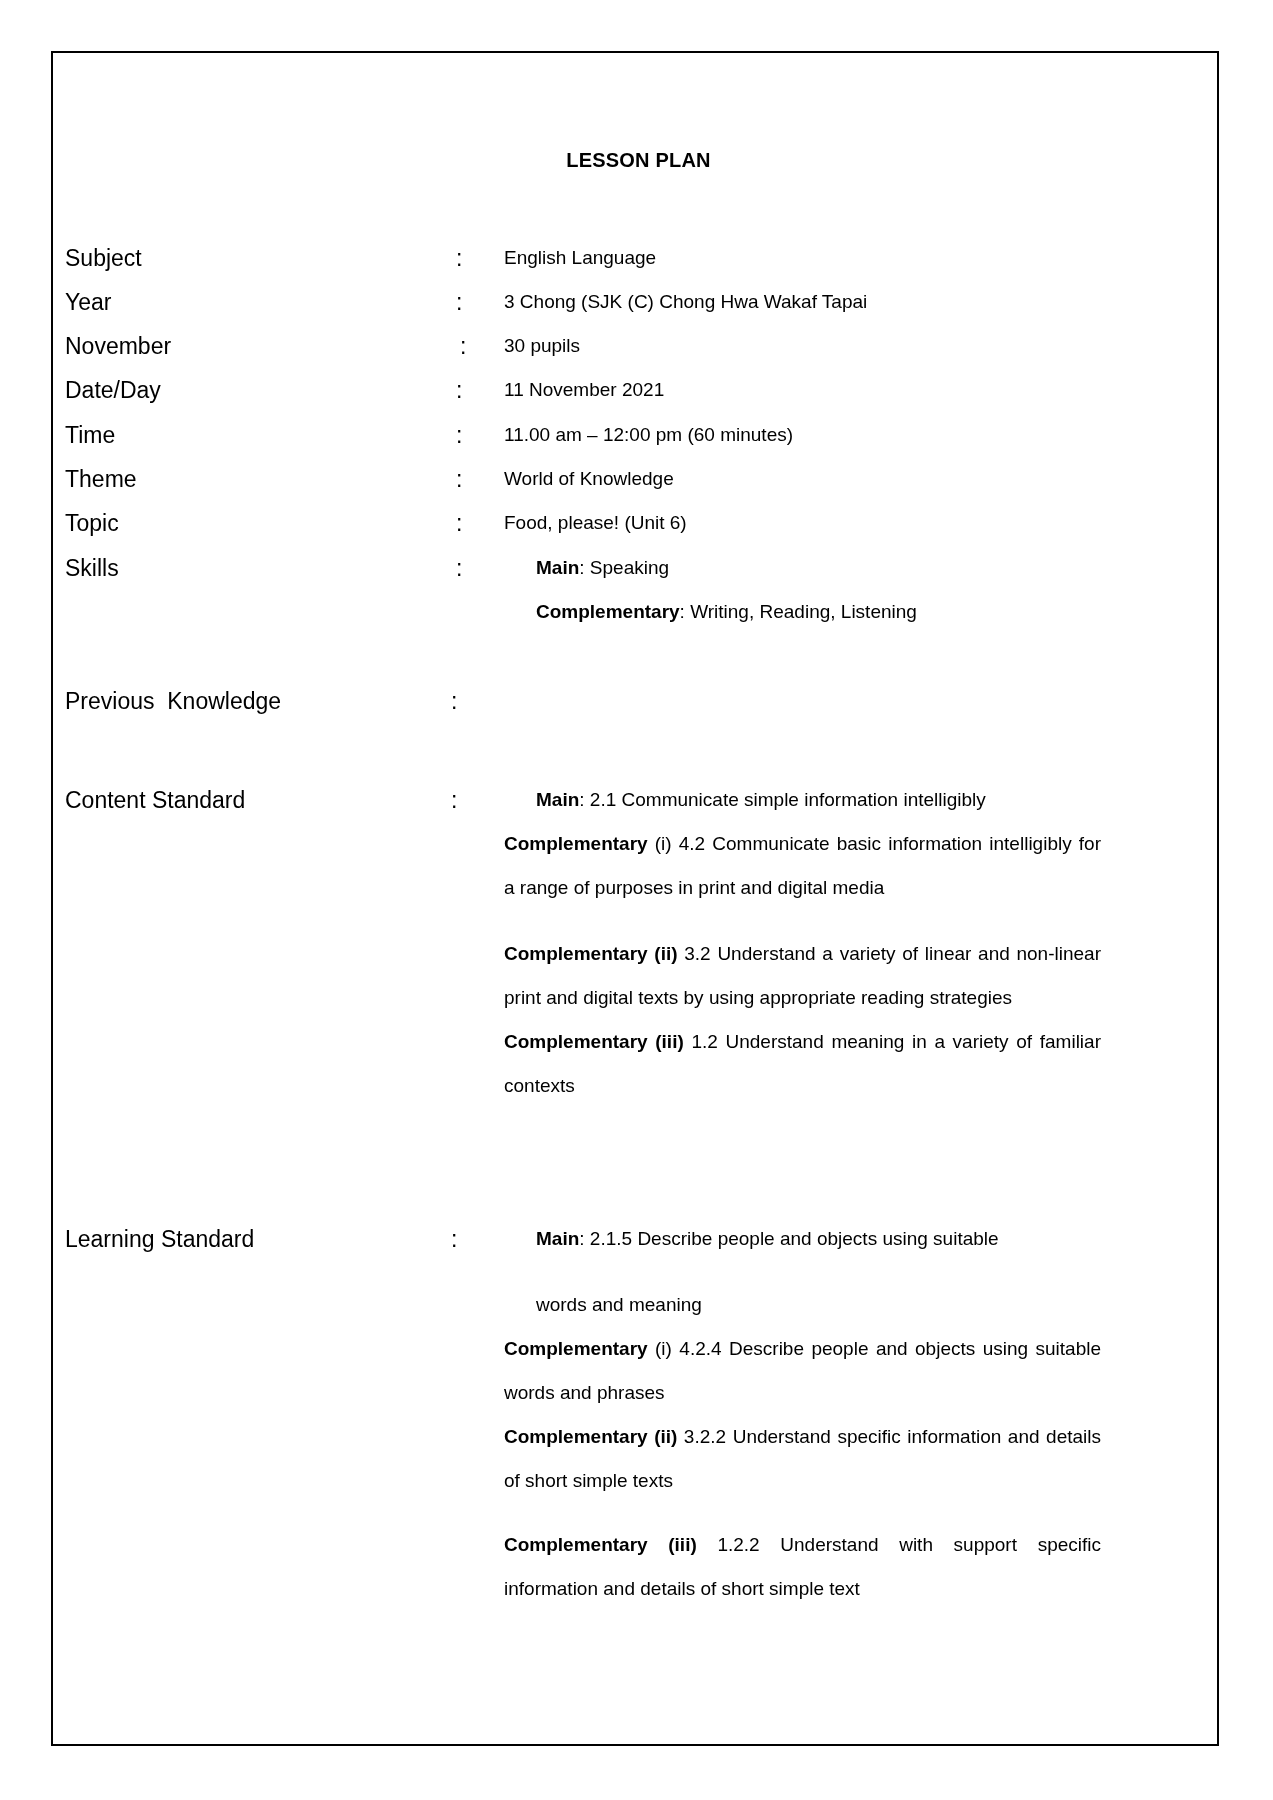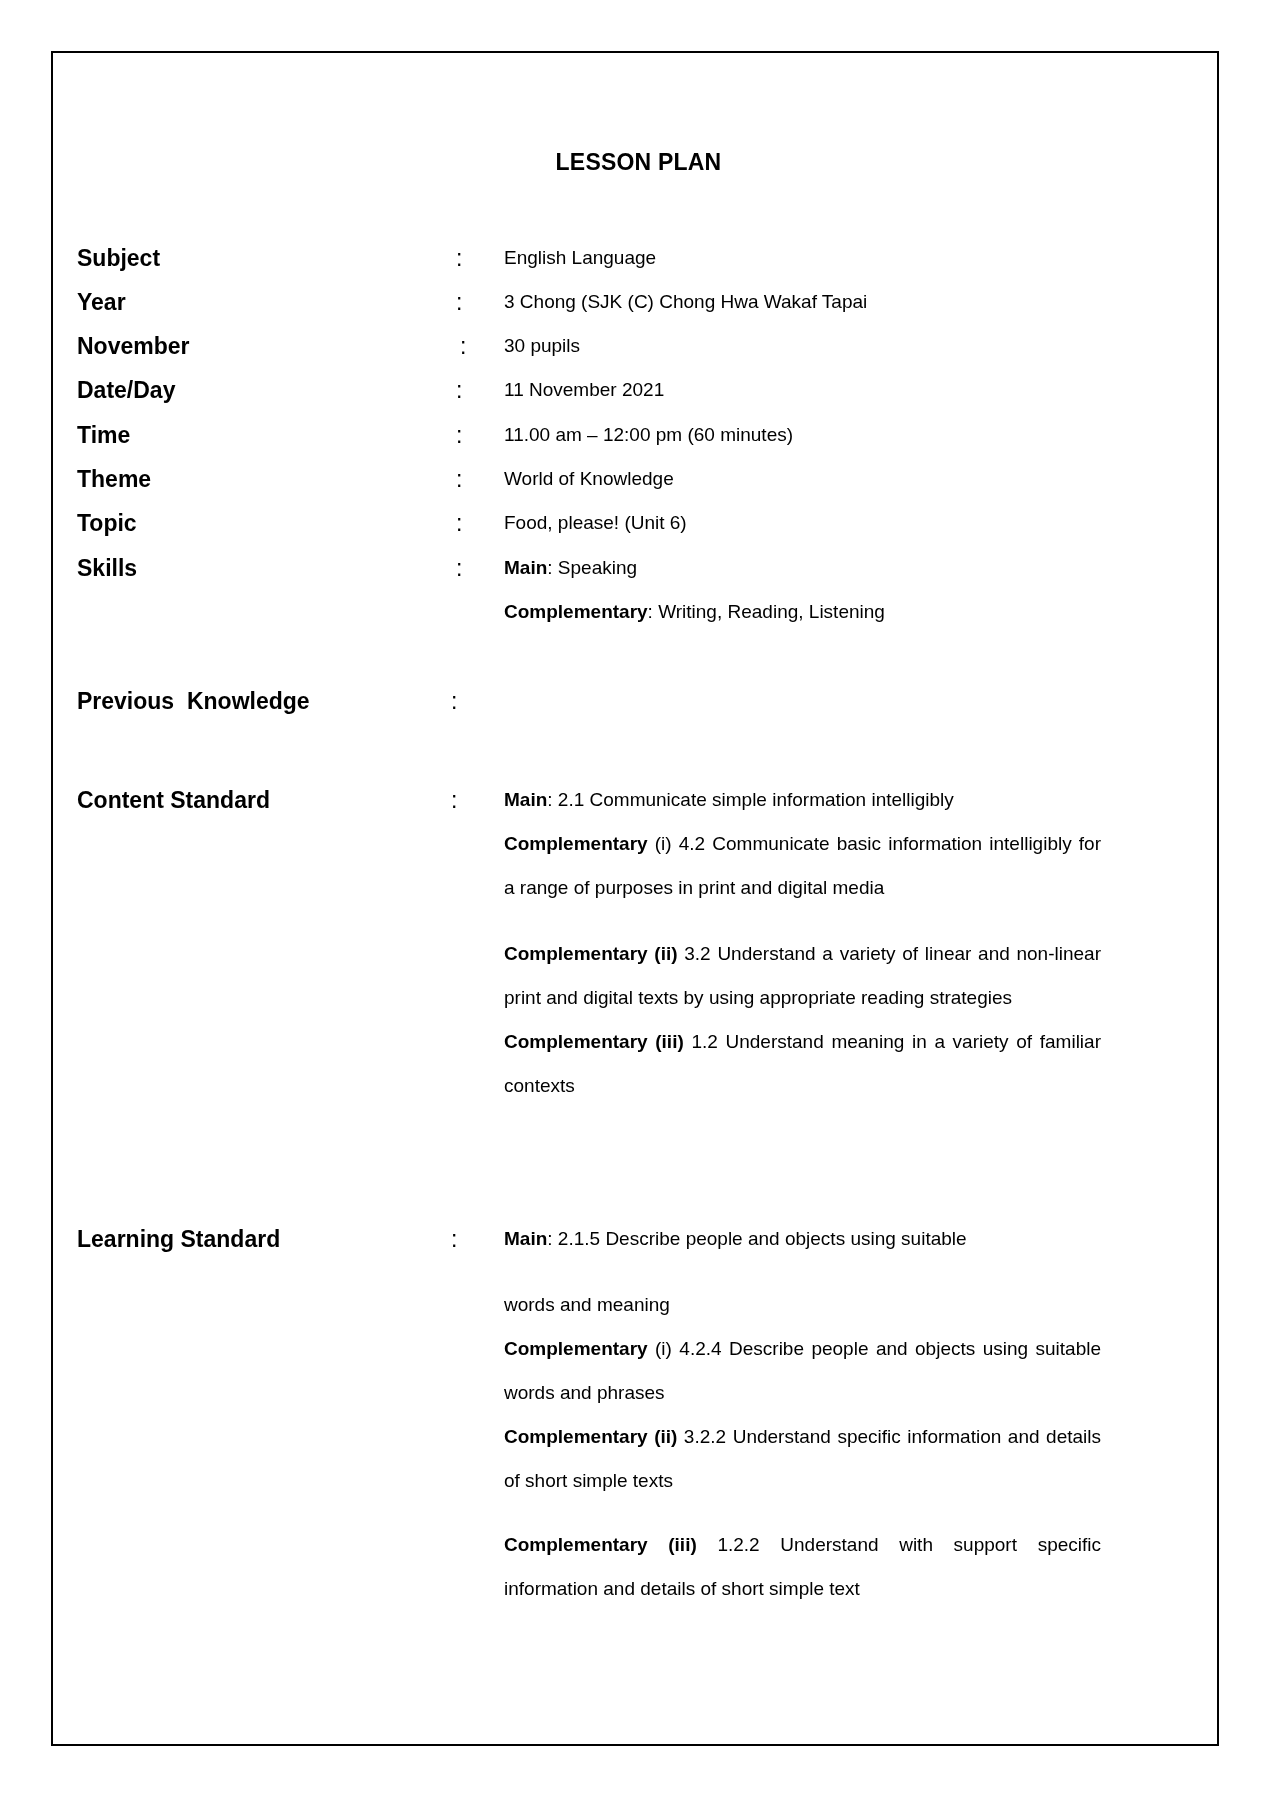--- a/index.html
+++ b/index.html
@@ -1,28 +1,28 @@
 <!DOCTYPE html>
 <html><head>
 <meta charset="utf-8">
 <style>
   html, body { margin: 0; padding: 0; background: #ffffff; }
   body { width: 1273px; height: 1800px; position: relative; overflow: hidden;
          font-family: "Liberation Sans", sans-serif; color: #000; }
   .frame { position: absolute; left: 51px; top: 51px; width: 1168px; height: 1695px;
            border: 2px solid #000; box-sizing: border-box; }
   .title { position: absolute; left: 0; width: 1273px; top: 149px; text-align: center;
-           font-weight: bold; font-size: 23px; letter-spacing: 0.2px; }
+           font-weight: bold; font-size: 20px; letter-spacing: 0.2px; }
   .title span { position: relative; left: 2px; }
   .row { position: absolute; left: 65px; font-size: 23px; line-height: 44px; }
-  .row .label { position: absolute; left: 12px; top: 0; font-weight: bold; white-space: nowrap; }
+  .row .label { position: absolute; left: 0; top: 0; font-weight: normal; white-space: nowrap; }
   .row .colon { position: absolute; left: 391px; top: 0; }
   .val { position: absolute; left: 504px; font-size: 19px; line-height: 44px; }
   .val.just { width: 597px; text-align: justify; }
-  .line { display: block; white-space: nowrap; }
+  .line { display: block; white-space: nowrap; margin-left: 32px; }
   .pl { display: block; }
   .b { font-weight: bold; }
 </style>
 </head>
 <body>
 
 <div class="frame"></div>
 
 <div class="title"><span>LESSON PLAN</span></div>
 

